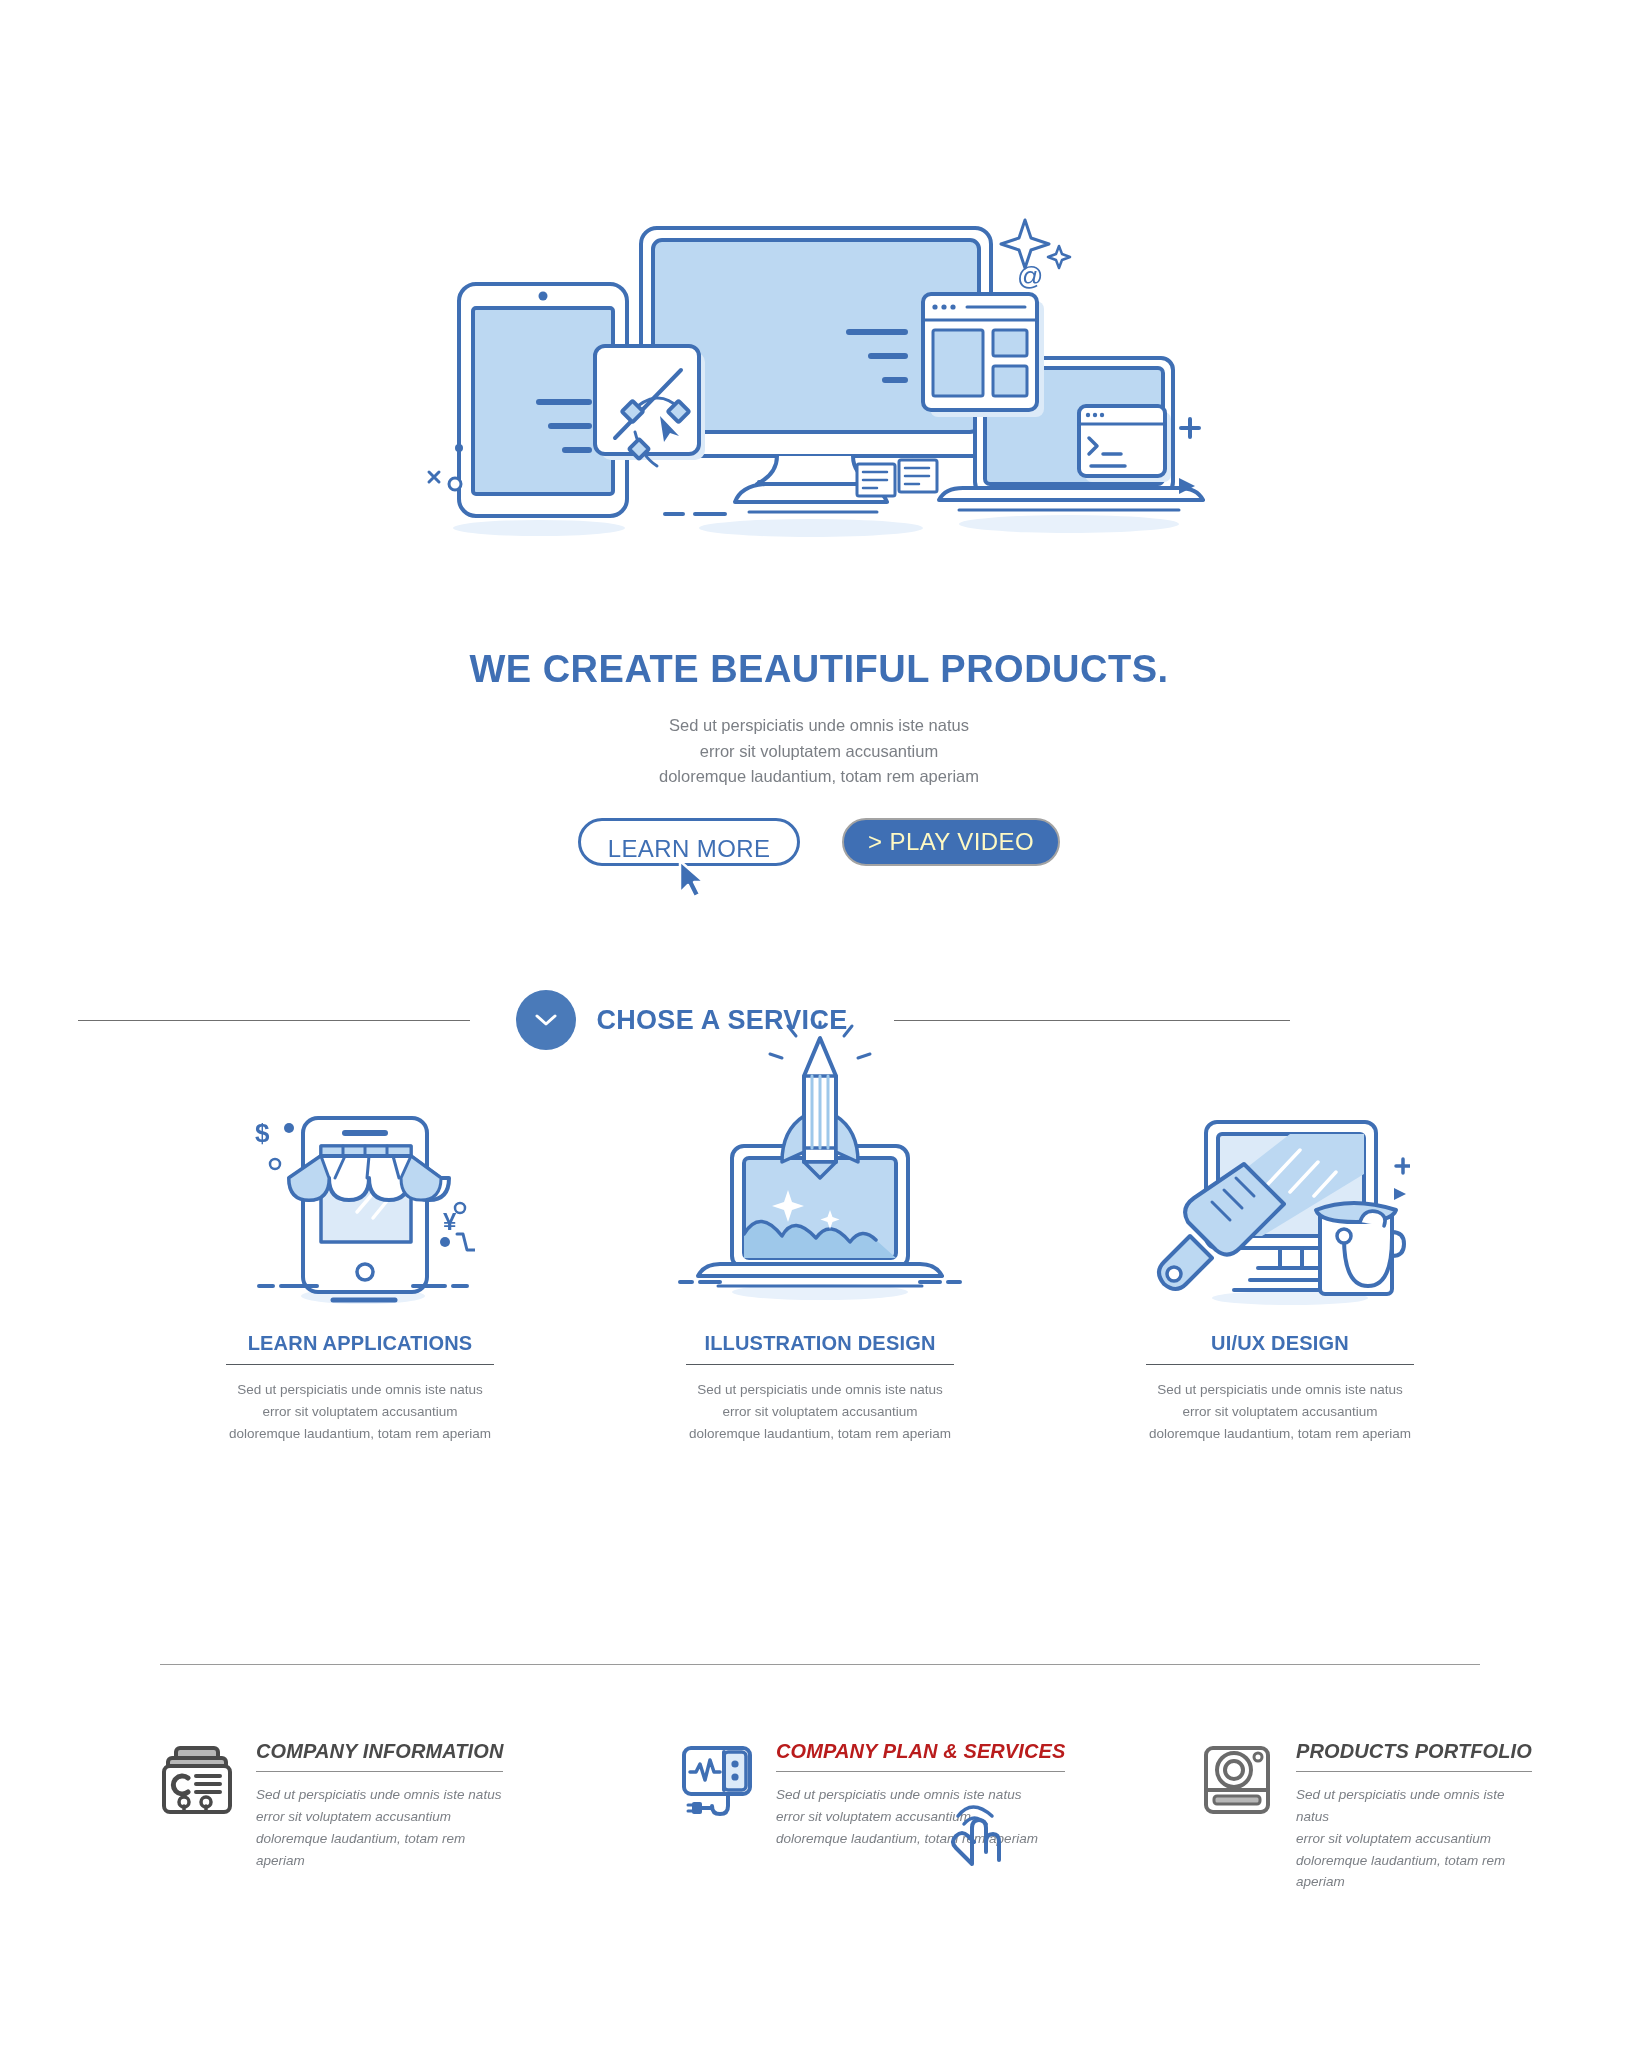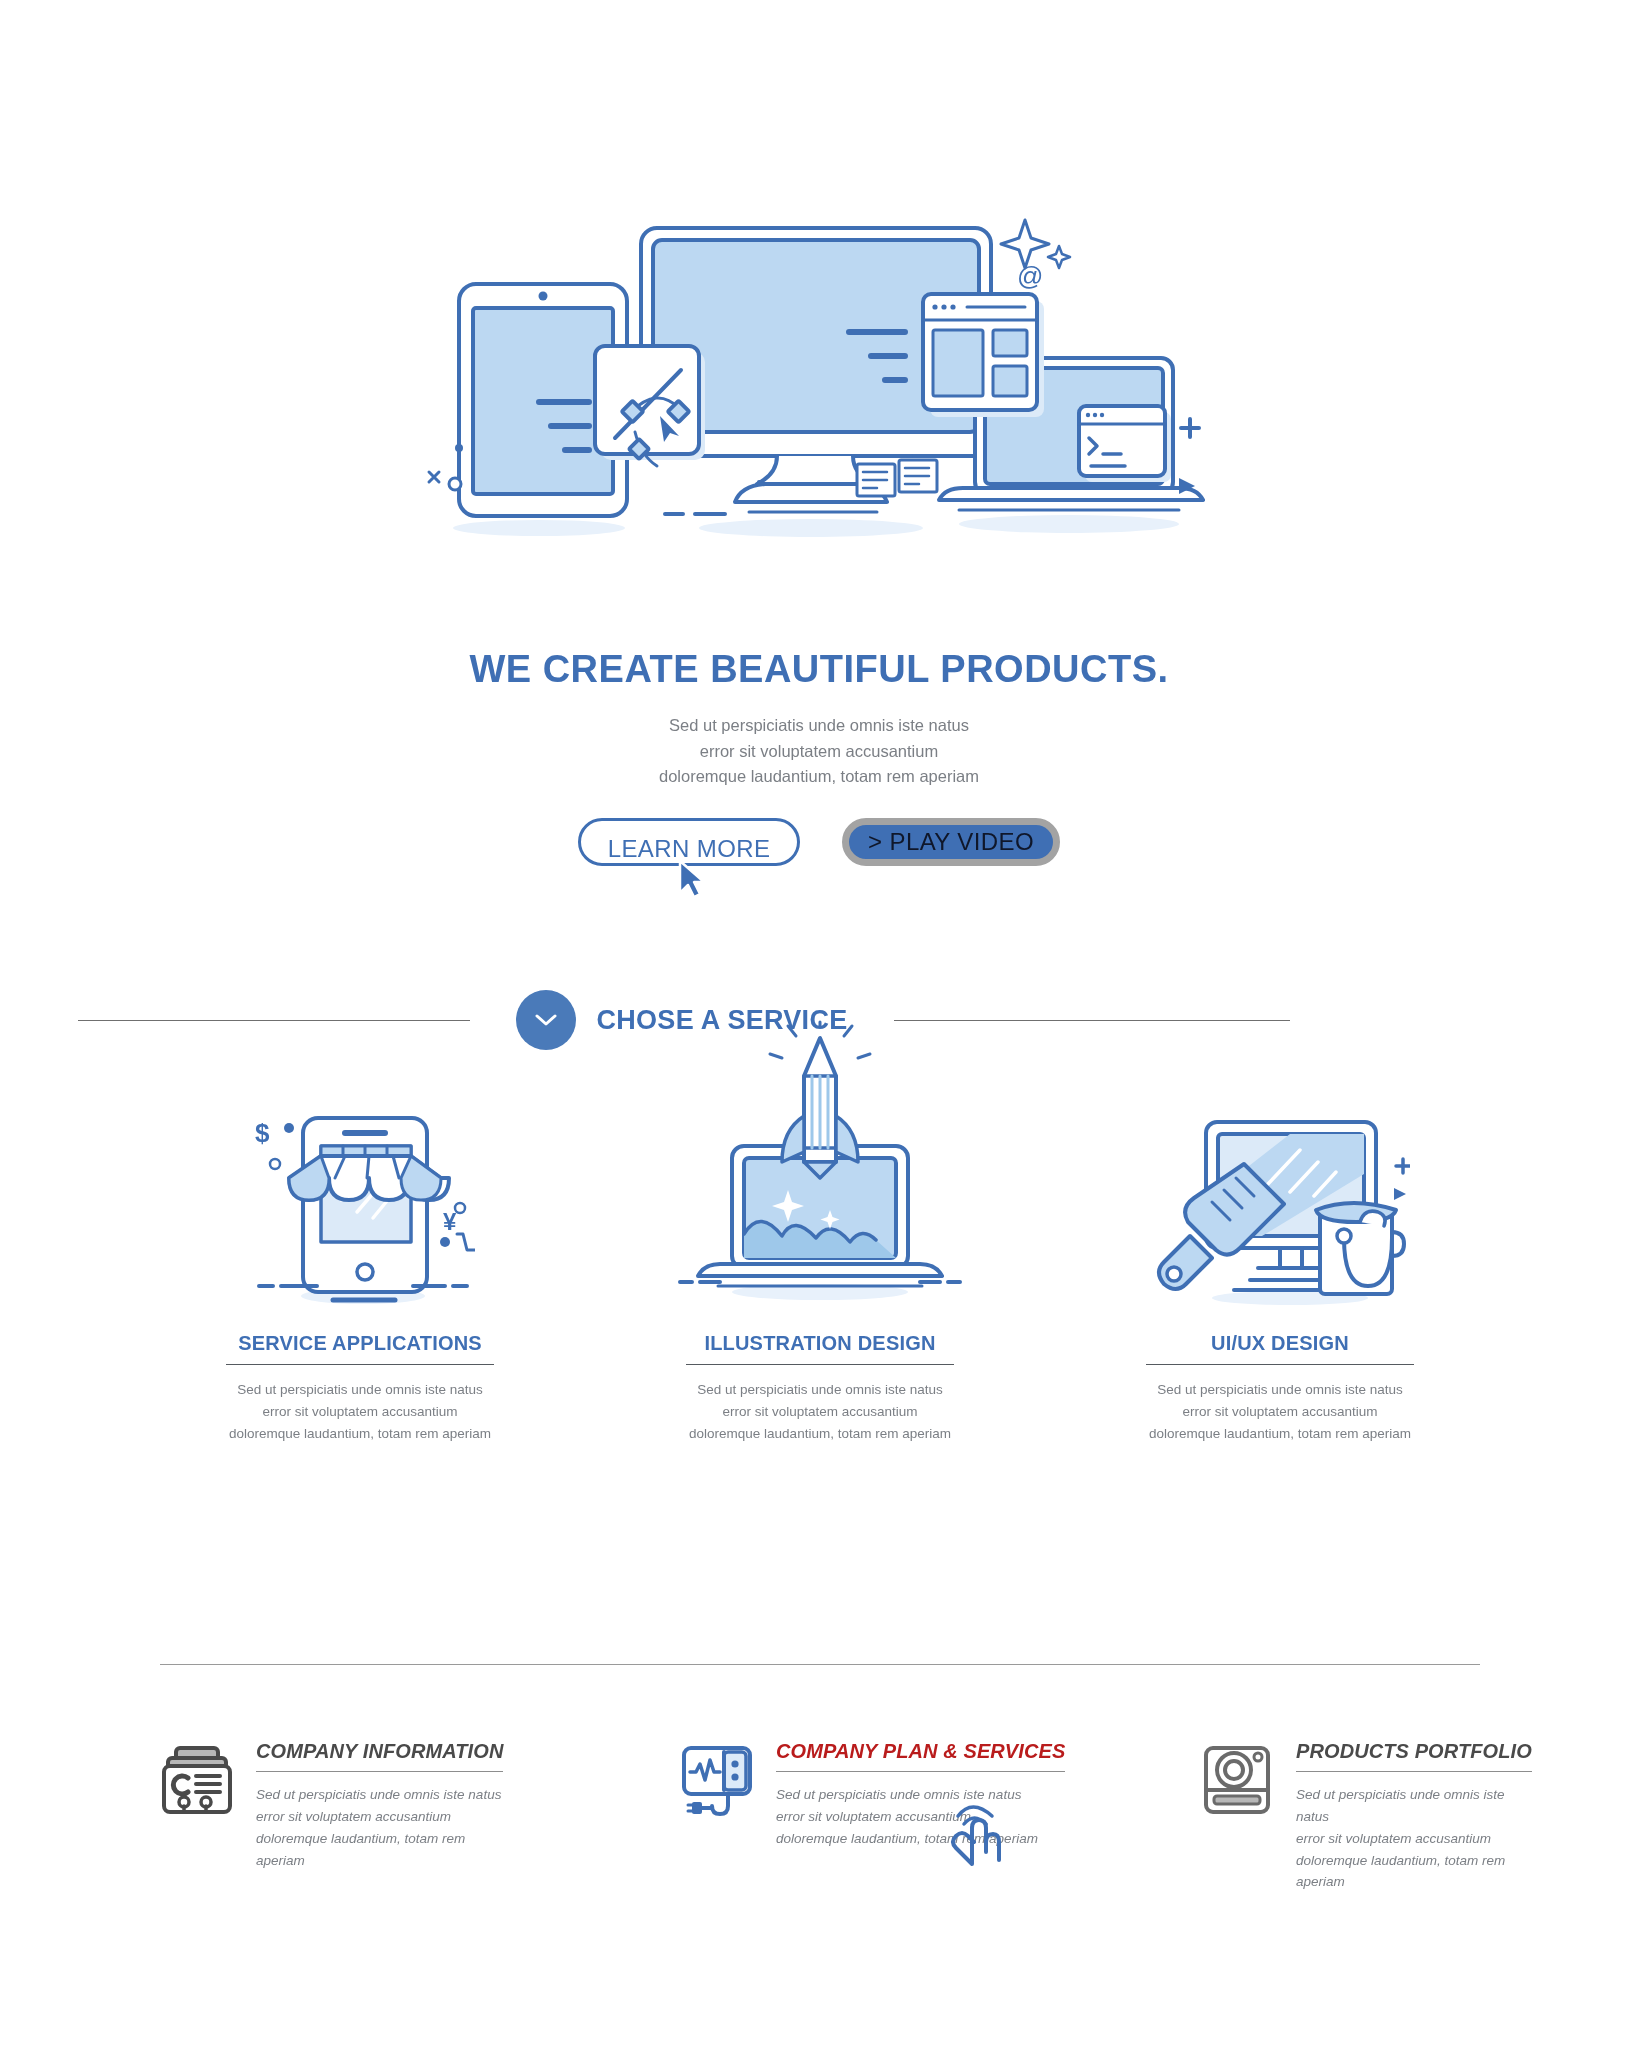--- a/index.html
+++ b/index.html
@@ -68,22 +68,22 @@
     width: 222px; height: 48px;
     border: 3px solid #3f6fb4;
     color: #3f6fb4;
     background: #fff;
     position: relative;
     align-items: flex-end;
   }
   .btn-solid {
     width: 218px; height: 48px;
     background: #3f6fb4;
-    color: #0f172a;
-    border: 7px solid #a3a3a3;
+    color: #fef9c3;
+    border: 2px solid #a3a3a3;
   }
   .cursor-arrow {
     position: absolute;
     left: 96px; top: 38px;
     width: 30px; height: 40px;
   }
 
   
   .divider-row {
     position: absolute;
@@ -333,21 +333,21 @@
             <text x="198" y="130" font-family="Liberation Sans, sans-serif" font-size="24" font-weight="bold" fill="#3f6fb4" stroke="none">¥</text>
             <circle cx="215" cy="108" r="5" stroke-width="2.5"></circle>
             <circle cx="200" cy="142" r="5" fill="#3f6fb4" stroke="none"></circle>
             <path d="M212 134 h6 l4 16 h16 l3 -10" stroke-width="3"></path>
             <path d="M14 186 h14 M36 186 h36" stroke-width="4"></path>
             <path d="M168 186 h32 M208 186 h14" stroke-width="4"></path>
             <path d="M88 200 h62" stroke-width="5"></path>
           </g>
         </svg>
       </div>
-      <div class="svc-title">SERVICE APPLICATIONS</div>
+      <div class="svc-title">LEARN APPLICATIONS</div>
       <div class="svc-underline"></div>
       <div class="svc-text">
         <div>Sed ut perspiciatis unde omnis iste natus</div>
         <div>error sit voluptatem accusantium</div>
         <div>doloremque laudantium, totam rem aperiam</div>
       </div>
     </div>
 
     <div class="svc">
       <div class="svc-art">

